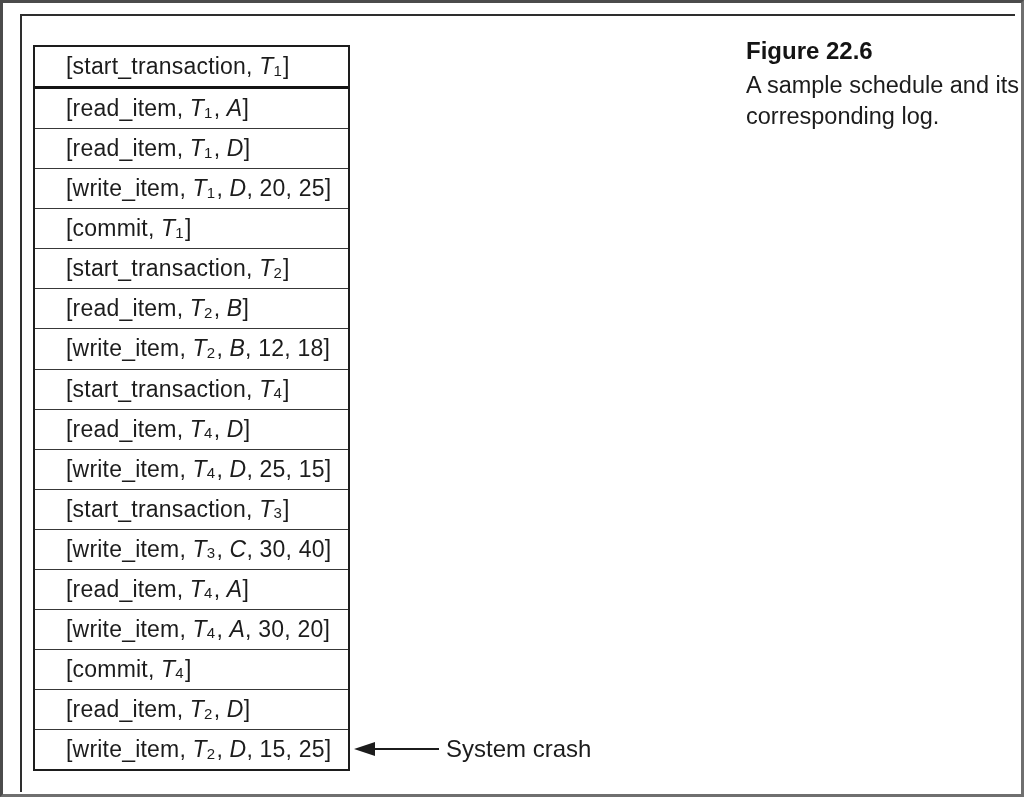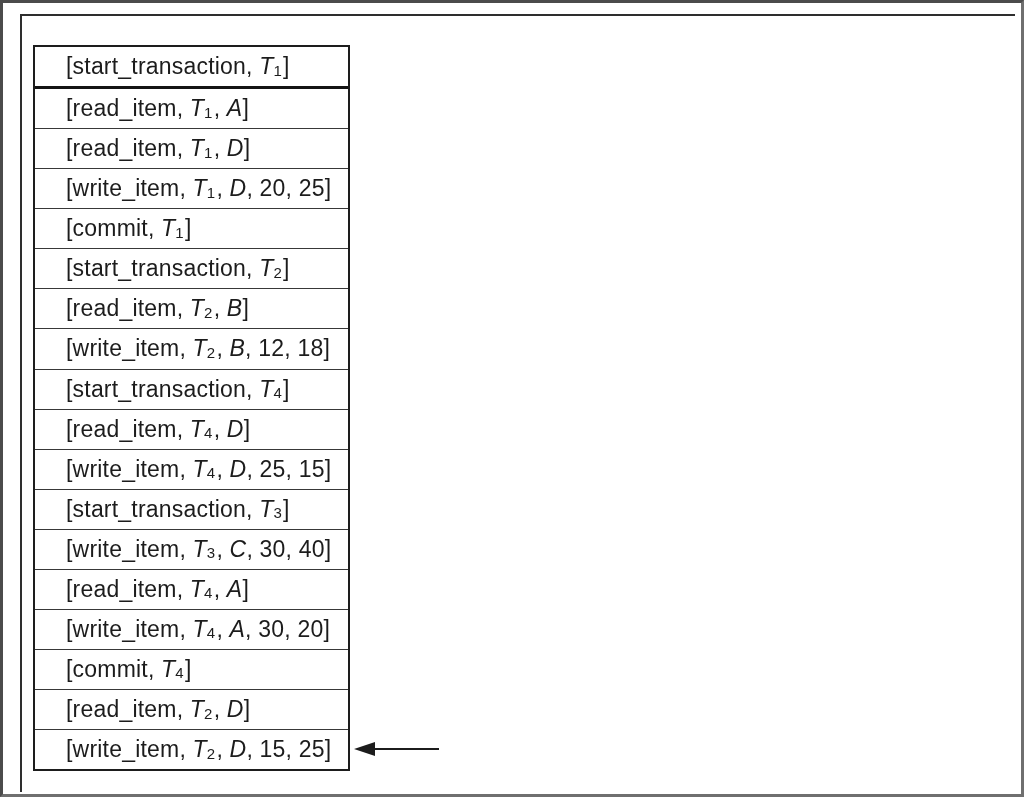--- a/index.html
+++ b/index.html
@@ -124,14 +124,20 @@
       <div class="log-row">[commit, <span class="it">T</span><sub>4</sub>]</div>
       <div class="log-row">[read_item, <span class="it">T</span><sub>2</sub>, <span class="it">D</span>]</div>
       <div class="log-row">[write_item, <span class="it">T</span><sub>2</sub>, <span class="it">D</span>, 15, 25]</div>
     </div>
 
   <svg class="crash-arrow" width="86" height="20" viewBox="0 0 86 20">
     <polygon points="0,10 21,3 21,17" fill="#1c1c1c"></polygon>
     <line x1="18" y1="10" x2="85" y2="10" stroke="#1c1c1c" stroke-width="2"></line>
   </svg>
 
+  <div class="crash-label">System crash</div>
 
+  <div class="caption">
+    <div class="caption-title">Figure 22.6</div>
+    <div class="caption-line">A sample schedule and its</div>
+    <div class="caption-line">corresponding log.</div>
+  </div>
 </div>
 
 </body></html>

